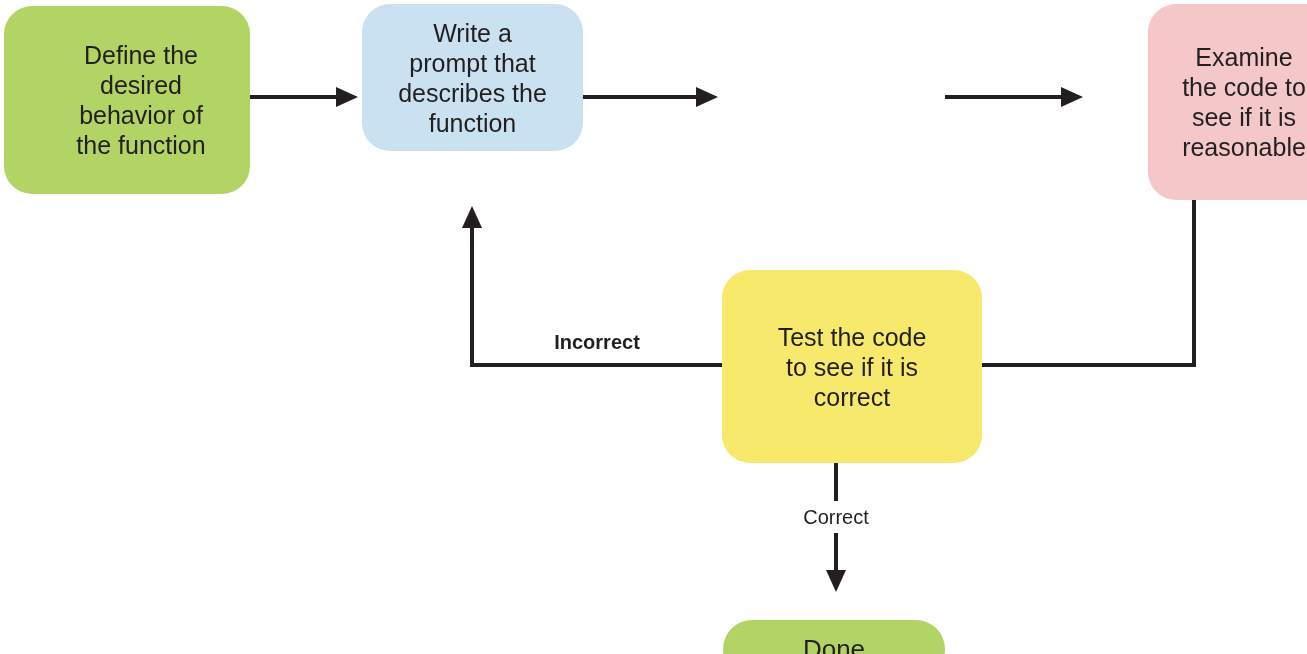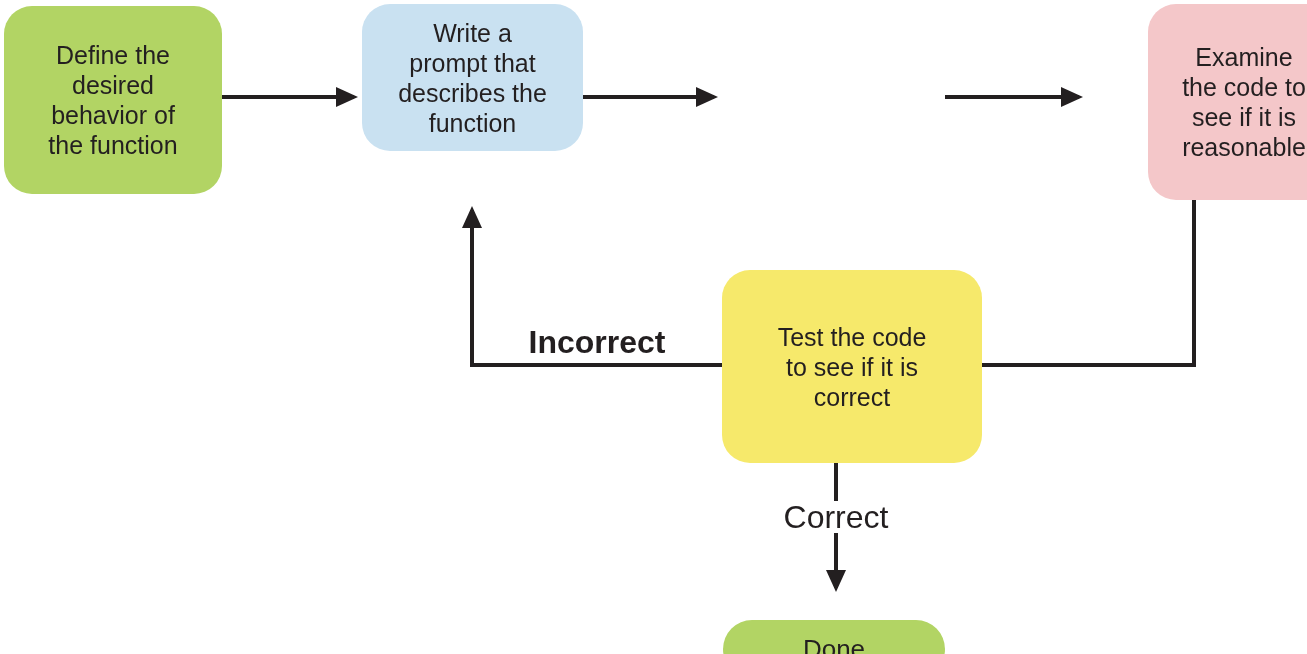--- a/index.html
+++ b/index.html
@@ -36,21 +36,21 @@
   }
   .node-define  { left: 4px;    top: 6px;   width: 218px; height: 188px; }
   .node-prompt  { left: 362px;  top: 4px;   width: 221px; height: 147px; }
   .node-copilot { left: 720px;  top: 4px;   width: 222px; height: 192px; }
   .node-examine { left: 1148px; top: 4px;   width: 192px; height: 196px; }
   .node-test    { left: 722px;  top: 270px; width: 260px; height: 193px; }
   .node-done    { left: 723px;  top: 620px; width: 222px; height: 58px; border-radius: 29px; font-size: 26px; }
   .edge-label {
     position: absolute;
     color: #231f20;
-    font-size: 32px;
+    font-size: 20px;
     line-height: 32px;
     text-align: center;
   }
   .edge-label-incorrect {
     left: 517px;
     top: 326px;
     width: 160px;
     font-weight: bold;
   }
   .edge-label-correct {
@@ -77,21 +77,21 @@
       </marker>
     </defs>
     <path class="connector" d="M222,97 L354,97" marker-end="url(#ah)"></path>
     <path class="connector" d="M583,97 L714,97" marker-end="url(#ah)"></path>
     <path class="connector" d="M945,97 L1079,97" marker-end="url(#ah)"></path>
     <path class="connector" d="M1194,200 L1194,365 L963,365" marker-end="url(#ah)"></path>
     <path class="connector" d="M722,365 L472,365 L472,210" marker-end="url(#ah)"></path>
     <path class="connector" d="M836,463 L836,588" marker-end="url(#ah)"></path>
   </svg>
 
-  <div class="node node-define" style="background-color: rgb(178, 212, 100);">Define the
+  <div class="node node-define" style="background-color: rgb(178, 212, 100); padding-left: 28px;">Define the
 desired
 behavior of
 the function</div>
 
   <div class="node node-prompt" style="background-color: rgb(201, 225, 241);">Write a
 prompt that
 describes the
 function</div>
 
 

